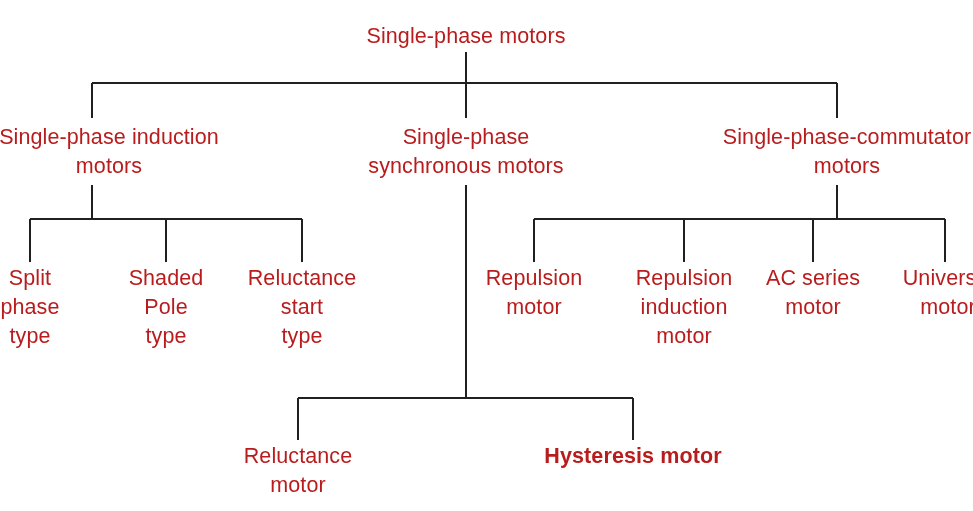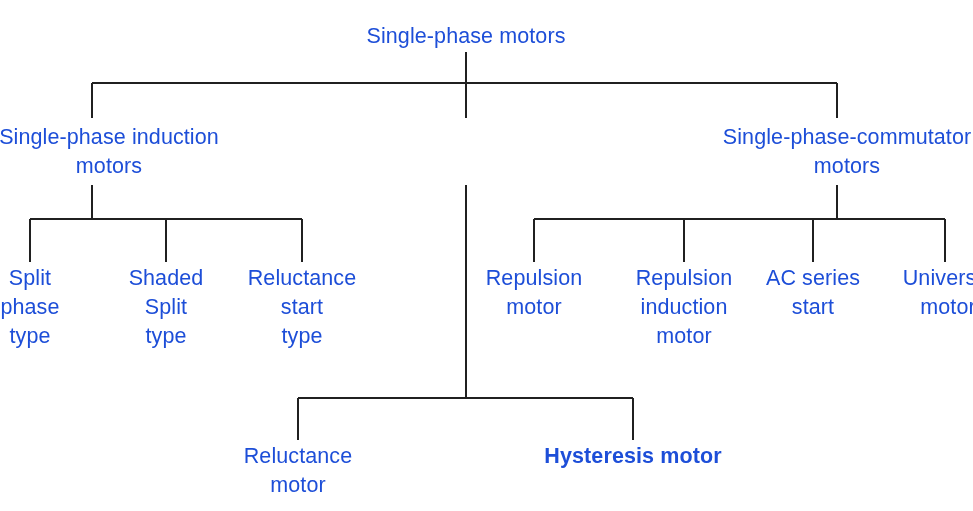--- a/index.html
+++ b/index.html
@@ -23,21 +23,21 @@
     top: 0;
     width: 973px;
     height: 511px;
     pointer-events: none;
   }
   .node {
     position: absolute;
     text-align: center;
     font-size: 21.5px;
     line-height: 29px;
-    color: #1d4ed8;
+    color: #b91c1c;
     white-space: pre-line;
     letter-spacing: 0.1px;
   }
   .root-node { font-size: 21.5px; }
 </style>
 </head>
 <body>
 
 <div id="canvas">
 
@@ -70,45 +70,47 @@
       <path d="M298,398 L298,440"></path>
       <path d="M633,398 L633,440"></path>
     </g>
   </svg>
 
   <div class="node root-node" style="left:296px; top:22px; width:340px;">Single-phase motors</div>
 
   <div class="node" style="left:-36px; top:123px; width:290px;">Single-phase induction
 motors</div>
 
+  <div class="node" style="left:336px; top:123px; width:260px;">Single-phase
+synchronous motors</div>
 
   <div class="node" style="left:697px; top:123px; width:300px;">Single-phase-commutator
 motors</div>
 
   <div class="node" style="left:-36px; top:264px; width:132px;">Split
 phase
 type</div>
 
   <div class="node" style="left:106px; top:264px; width:120px;">Shaded
-Split
+Pole
 type</div>
 
   <div class="node" style="left:232px; top:264px; width:140px;">Reluctance
 start
 type</div>
 
   <div class="node" style="left:469px; top:264px; width:130px;">Repulsion
 motor</div>
 
   <div class="node" style="left:619px; top:264px; width:130px;">Repulsion
 induction
 motor</div>
 
   <div class="node" style="left:748px; top:264px; width:130px;">AC series
-start</div>
+motor</div>
 
   <div class="node" style="left:888px; top:264px; width:120px;">Universal
 motor</div>
 
   <div class="node" style="left:228px; top:442px; width:140px;">Reluctance
 motor</div>
 
   <div class="node" style="left:528px; top:442px; width:210px;font-weight:bold;">Hysteresis motor</div>
 
 </div>

